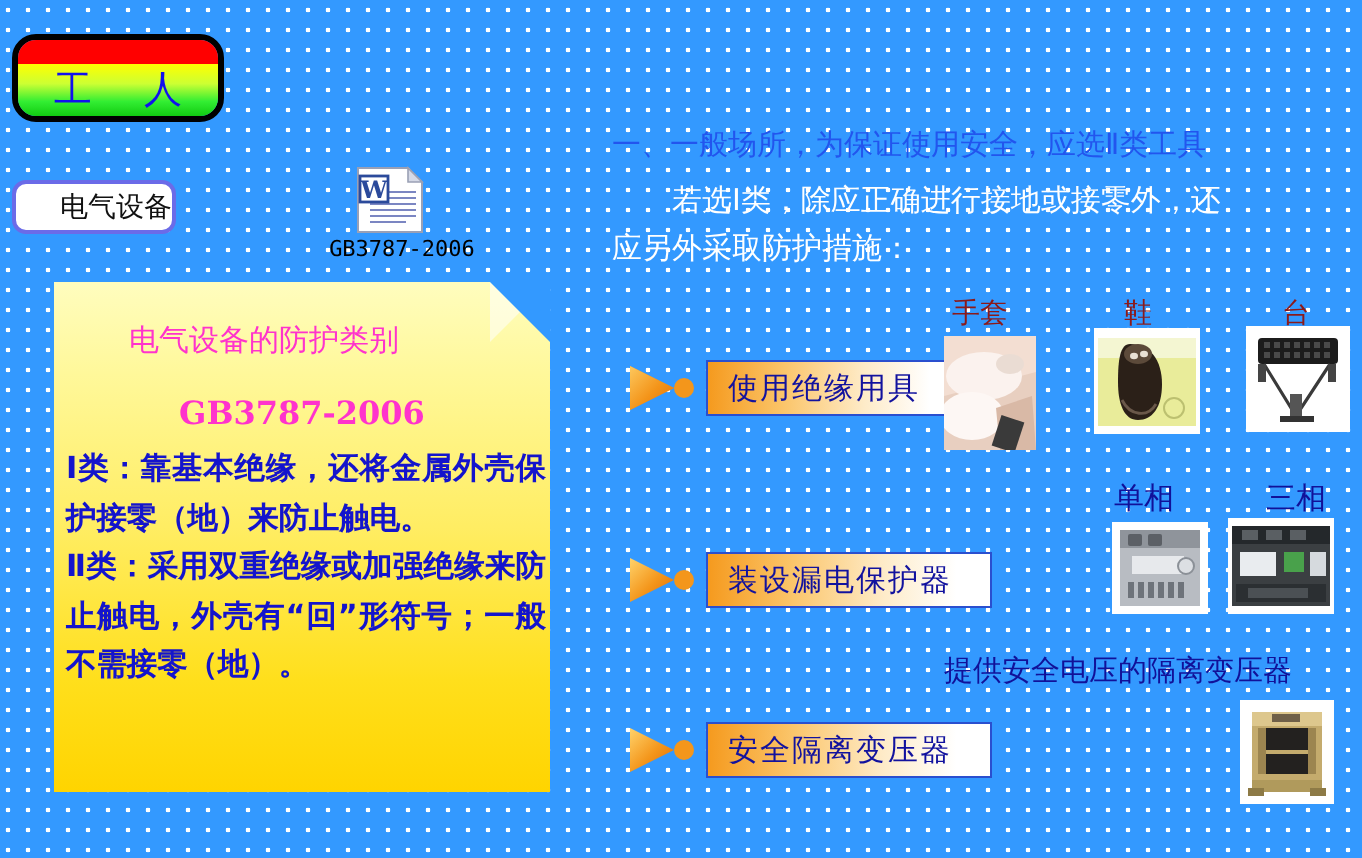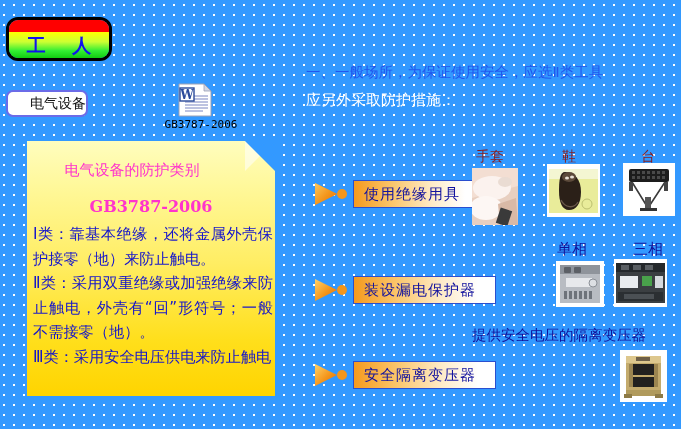--- a/index.html
+++ b/index.html
@@ -41,21 +41,21 @@
   #worker-logo .band-body {
     height: 26px;
     background: linear-gradient(180deg, #FFFF00 0%, #CCFF33 38%, #33EE33 72%, #11CC11 100%);
     position: relative;
   }
   #worker-logo .logo-text {
     position: absolute;
     left: 0; right: 0; top: 1px;
     text-align: center;
     color: #1111EE;
-    font-weight: bold;
+    font-weight: normal;
     font-size: 19px;
     letter-spacing: 10px;
     text-indent: 10px;
     line-height: 24px;
   }
 
   
   #title-bar {
     position: absolute;
     left: 118px; top: 26px;
@@ -161,21 +161,21 @@
     font-weight: bold;
     font-family: "DejaVu Serif", "Liberation Serif", serif;
     white-space: nowrap;
   }
   #note .note-body {
     position: absolute;
     left: 6px; top: 81px;
     width: 240px;
     color: #1414CC;
     font-size: 15.2px;
-    font-weight: normal;
+    font-weight: bold;
     line-height: 24.5px;
     text-align: justify;
   }
   #note .note-body .para { margin: 0; }
 
   
   #para-line1 {
     position: absolute;
     left: 306px; top: 63px;
     color: #2255EE;
@@ -299,26 +299,26 @@
   </div>
 
   <div id="note">
     <div class="fold-shade"></div>
     <div class="fold"></div>
     <div class="note-title">电气设备的防护类别</div>
     <div class="note-code">GB3787-2006</div>
     <div class="note-body">
       <p class="para">Ⅰ类：靠基本绝缘，还将金属外壳保护接零（地）来防止触电。</p>
       <p class="para">Ⅱ类：采用双重绝缘或加强绝缘来防止触电，外壳有“回”形符号；一般不需接零（地）。</p>
-      <p class="para">Ⅲ类：采用安全电压供电来防止触电</p>
     </div>
   </div>
 
   <div id="para-line1">一、一般场所，为保证使用安全，应选Ⅱ类工具</div>
   <div id="para-block">
+    <p>若选Ⅰ类，除应正确进行接地或接零外，还</p>
     <p class="noindent">应另外采取防护措施：</p>
   </div>
 
   <div class="arrow-row" id="row-1">
     <svg class="arrow" viewBox="0 0 36 26">
       <polygon points="2,2 2,24 24,13" fill="#F08A12"></polygon>
       <polygon points="2,2 2,24 24,13" fill="url(#g1)" opacity="0.85"></polygon>
       <defs>
         <linearGradient id="g1" x1="0" y1="0" x2="1" y2="1">
           <stop offset="0%" stop-color="#FFD36B"></stop>

